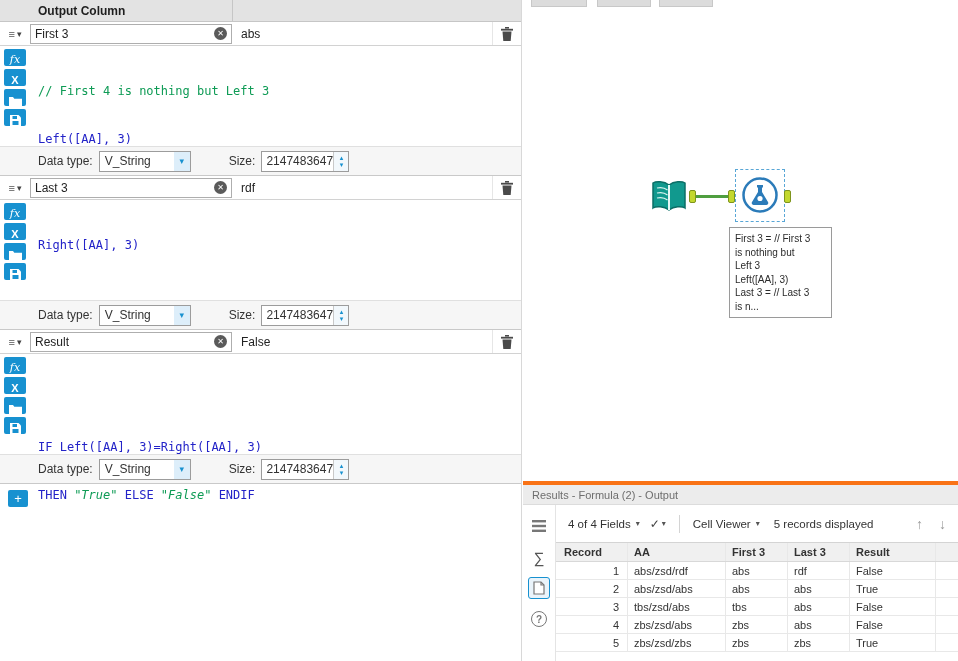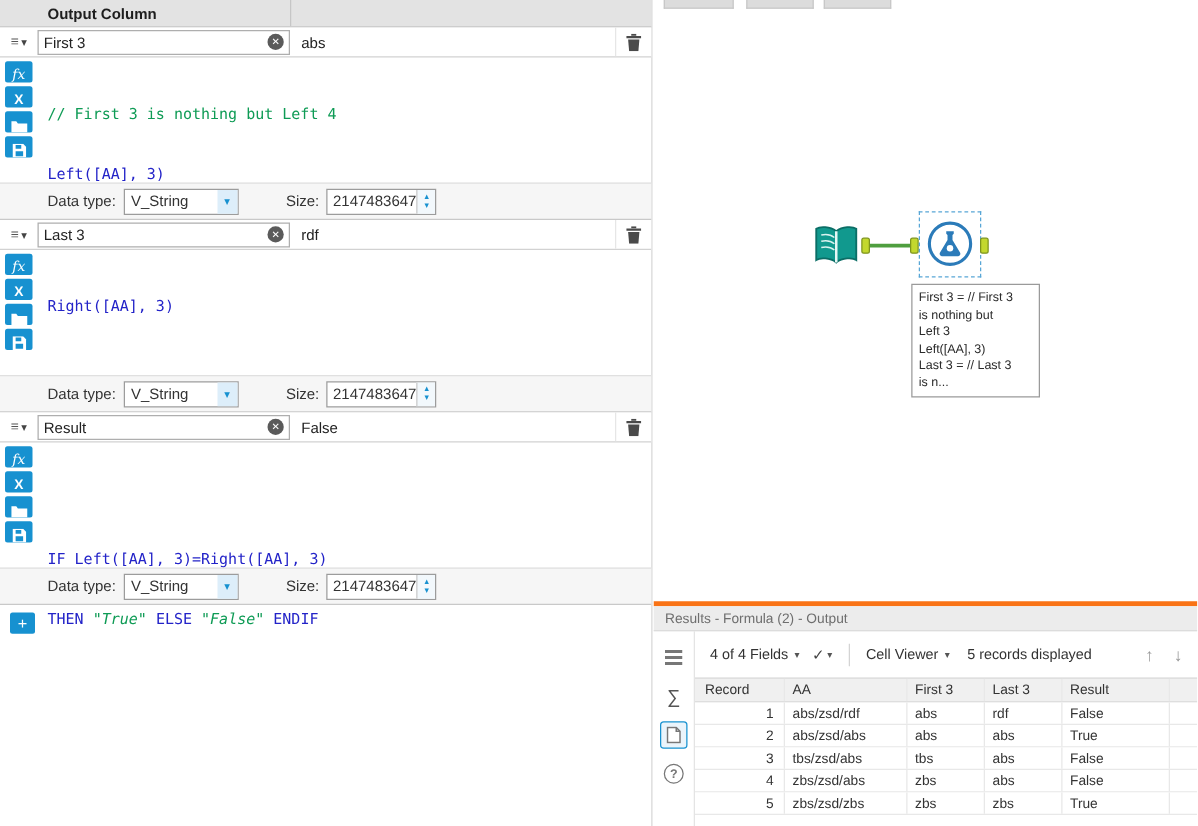--- a/index.html
+++ b/index.html
@@ -68,21 +68,21 @@
 .r-toolbar{height:38px;display:flex;align-items:center;padding:0 12px;border-bottom:1px solid #d4d4d4;font-size:11.5px;color:#333;gap:6px;}
 .tb-dd{display:flex;align-items:center;gap:5px;cursor:pointer;}
 .tb-caret{color:#555;font-size:8px;}
 .tb-check{display:flex;align-items:center;gap:2px;color:#444;font-size:12px;cursor:pointer;margin-left:4px;}
 .tb-sep{width:1px;height:18px;background:#d4d4d4;margin:0 7px;}
 .tb-records{margin-left:8px;}
 .tb-arrows{margin-left:auto;display:flex;gap:16px;color:#999;font-size:14px;}
 .tb-arrows span{cursor:pointer;}
 .r-table{flex:1;overflow:hidden;font-size:11px;color:#333;}
 .tr{display:flex;height:18px;border-bottom:1px solid #e8e8e8;align-items:stretch;background:#fff;}
-.tr.head{background:#f0f0f0;font-weight:normal;height:19px;border-bottom:1px solid #d8d8d8;}
+.tr.head{background:#f0f0f0;font-weight:bold;height:19px;border-bottom:1px solid #d8d8d8;}
 .td{display:flex;align-items:center;border-right:1px solid #e8e8e8;padding-left:6px;overflow:hidden;white-space:nowrap;cursor:default;}
 .td.c0{width:72px;justify-content:flex-end;padding-right:8px;padding-left:0;}
 .tr.head .td.c0{justify-content:flex-start;padding-left:8px;padding-right:0;}
 .td.c1{width:98px;}
 .td.c2{width:62px;}
 .td.c3{width:62px;}
 .td.c4{width:86px;}
 </style>
 </head>
 <body>
@@ -132,21 +132,21 @@
             </div>
           <div class="tile">
               <svg width="11" height="11" viewBox="0 0 11 11">
                 <path d="M0 0h8.5L11 2.5V11H0z" fill="#fff"></path>
                 <rect x="2.5" y="6" width="6" height="4" fill="#1791d0"></rect>
                 <rect x="2.5" y="1" width="4.5" height="3" fill="#1791d0"></rect>
               </svg>
             </div>
         </div>
         <div class="code-area">
-          <div class="code-comment">// First 3 is nothing but Left 4</div>
+          <div class="code-comment">// First 4 is nothing but Left 3</div>
           <div class="code-line">Left([AA], 3)</div>
         </div>
       </div>
       <div class="type-row">
         <span class="lbl">Data type:</span>
         <div class="dd">
           <span class="dd-text">V_String</span>
           <span class="dd-caret">▾</span>
         </div>
         <span class="lbl lbl-size">Size:</span>

